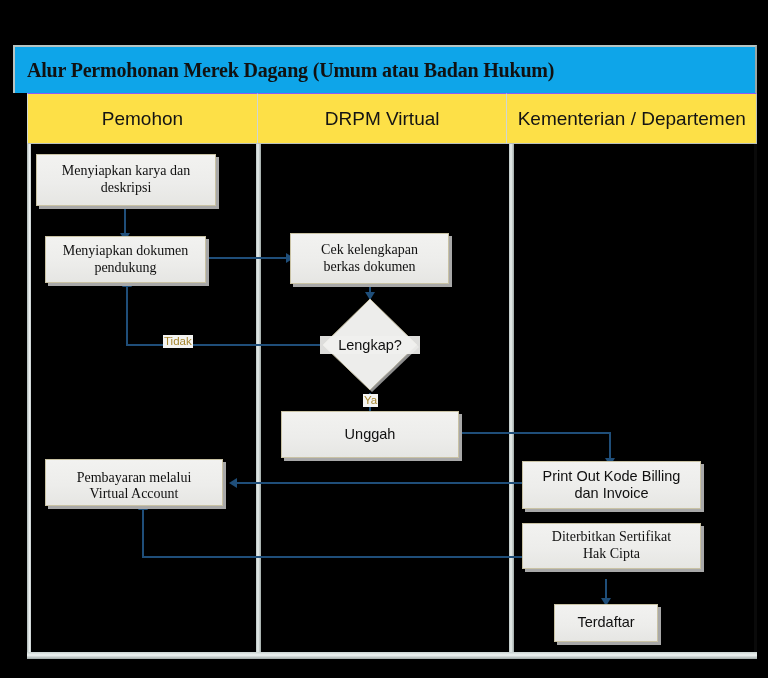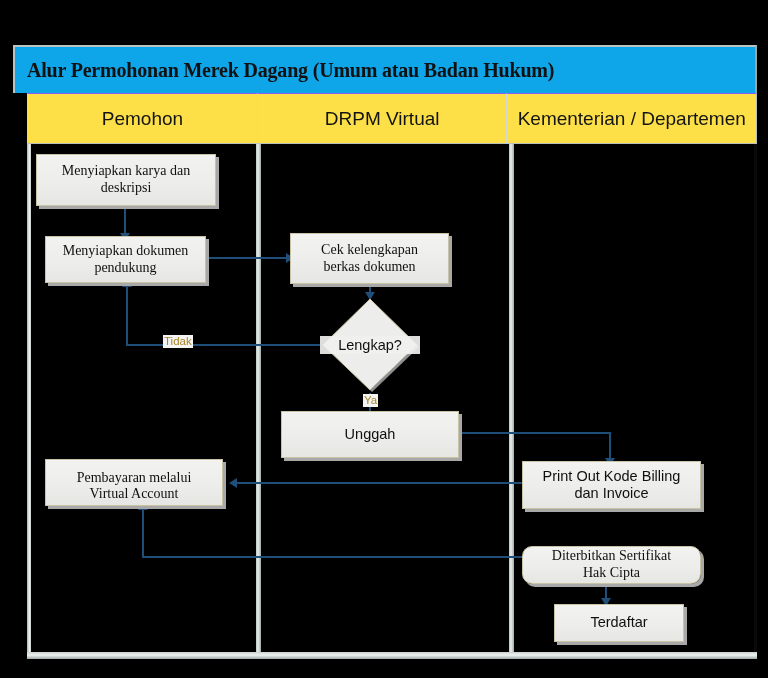--- a/index.html
+++ b/index.html
@@ -301,22 +301,22 @@
     </div>
 
     <div class="node sans" id="node-n6" style="left:509px; top:416px; width:179px; height:48px;">
       <span>Print Out Kode Billing dan Invoice</span>
     </div>
 
     <div class="node" id="node-n7" style="left:32px; top:414px; width:178px; height:47px;align-items:flex-end;">
       <span>Pembayaran melalui Virtual Account</span>
     </div>
 
-    <div class="node" id="node-n8" style="left:509px; top:501px; width:179px; height:38px;border-radius:10px;">
+    <div class="node" id="node-n8" style="left:509px; top:478px; width:179px; height:46px;">
       <span>Diterbitkan Sertifikat Hak Cipta</span>
     </div>
 
-    <div class="node sans" id="node-n9" style="left:541px; top:559px; width:130px; height:38px;">
+    <div class="node sans" id="node-n9" style="left:541px; top:559px; width:104px; height:38px;">
       <span>Terdaftar</span>
     </div>
 
   </div>
 </div>
 
 </body></html>

